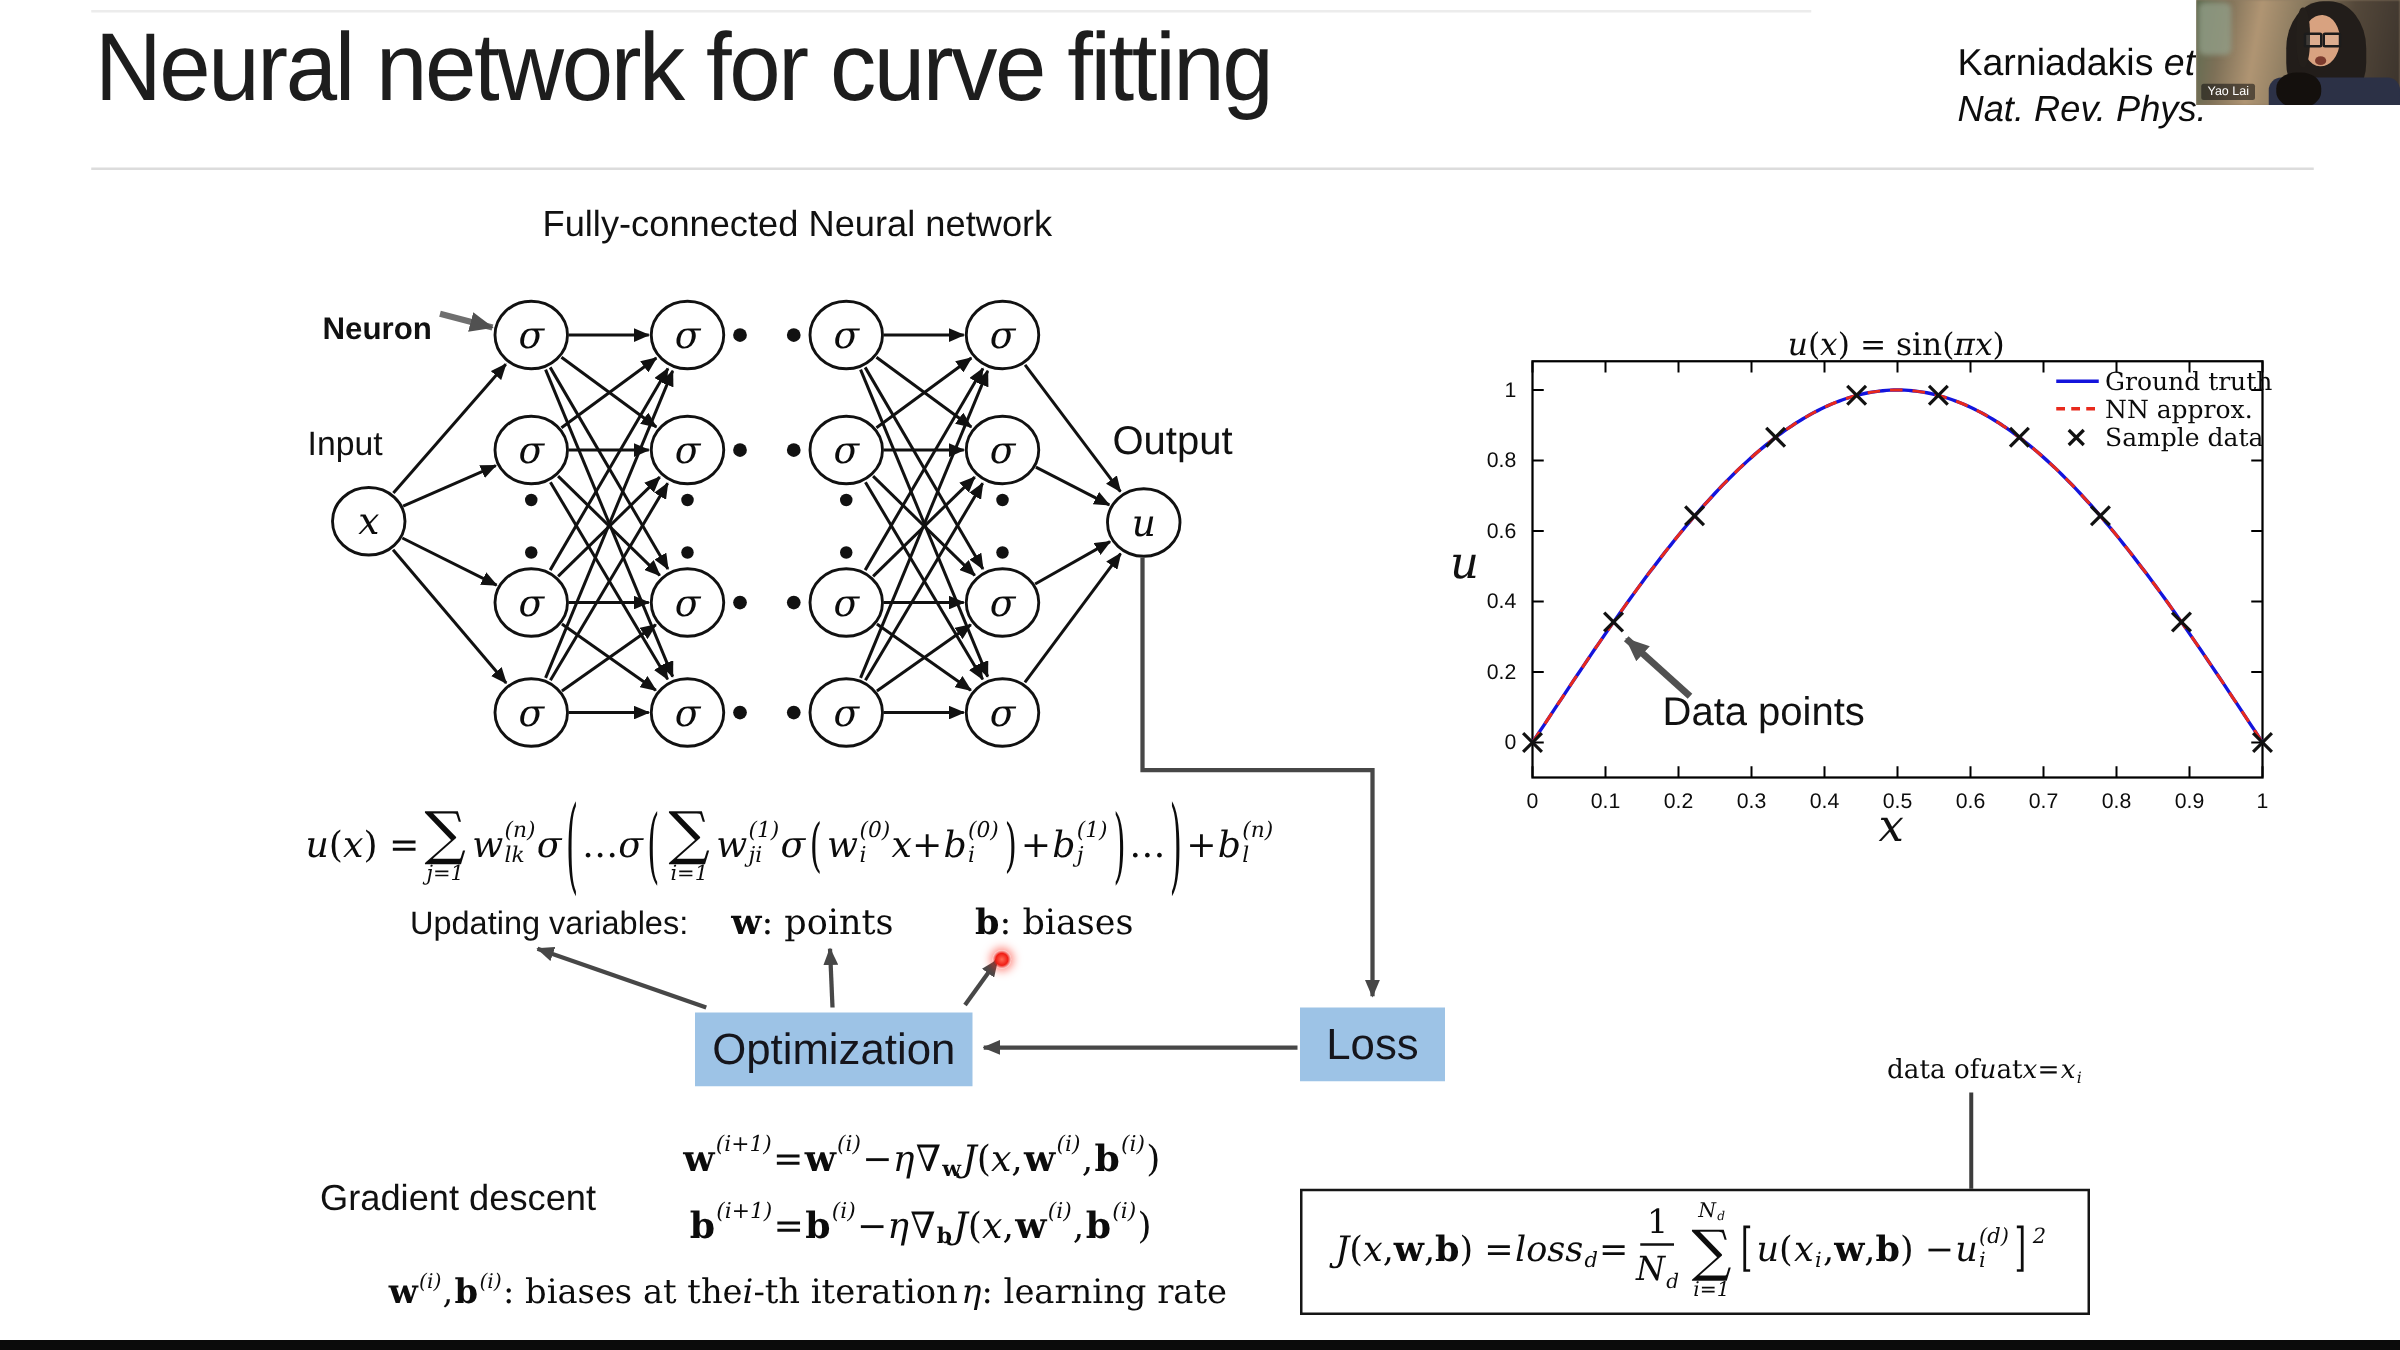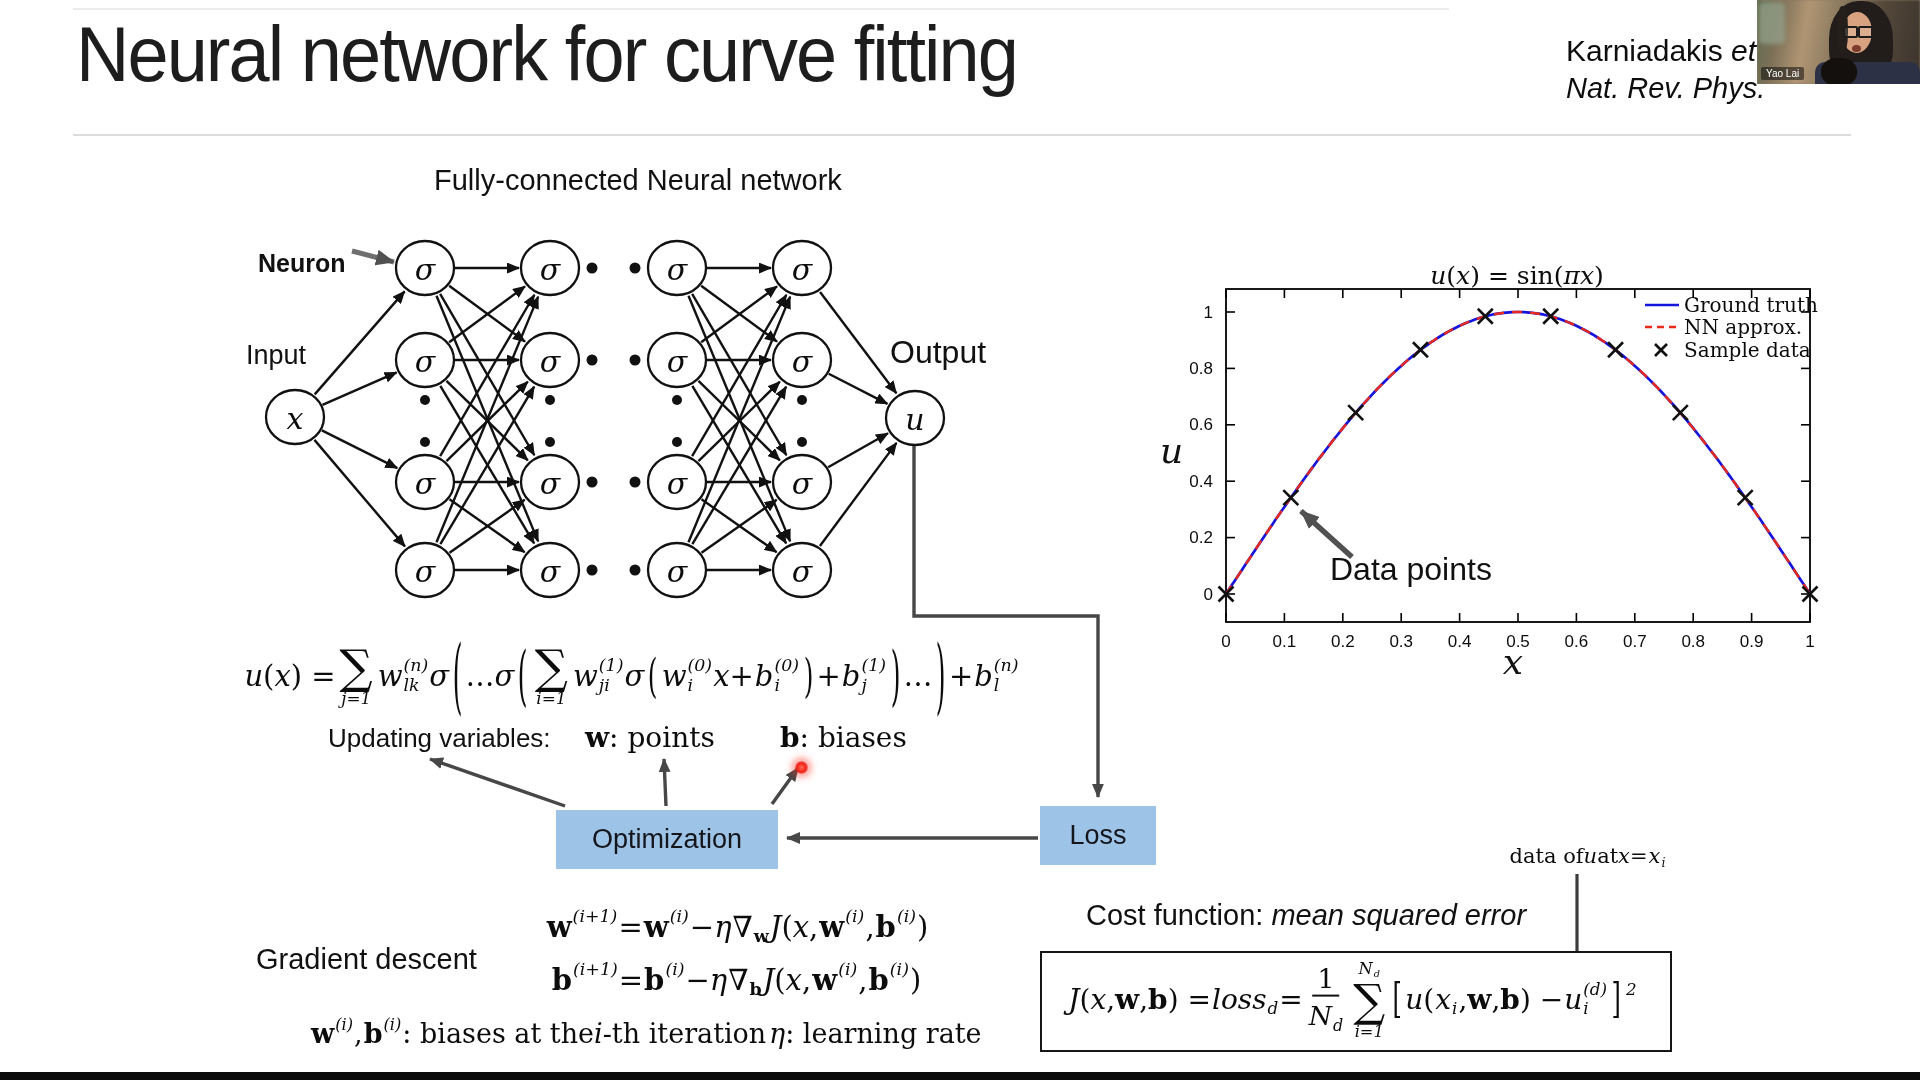--- a/index.html
+++ b/index.html
@@ -17,21 +17,21 @@
   
   #nn-heading{left:404px;top:164px;font-size:29px;margin-left:30px;}
   #lbl-neuron{left:258px;top:238px;font-size:25px;font-weight:bold;margin-top:11px;}
   #lbl-input{left:246px;top:340px;font-size:27px;}
   #lbl-output{left:890px;top:334px;font-size:32px;}
   #lbl-updating{left:328px;top:723px;font-size:26px;}
   #lbl-gradient{left:256px;top:943px;font-size:29px;}
   #lbl-datapoints{left:1330px;top:551px;font-size:32px;}
   #cost-heading{left:1086px;top:899px;font-size:29px;}
   
-  .flowbox{display:flex;align-items:center;justify-content:center;font-size:27px;color:#15151c;}
+  .flowbox{display:flex;align-items:center;justify-content:center;font-size:35px;color:#15151c;}
   #box-opt{left:556px;top:810px;width:222px;height:59px;}
   #box-loss{left:1040px;top:806px;width:116px;height:59px;}
   
   #cost-box{left:1040px;top:951px;width:628px;height:97px;border:2.5px solid #161616;background:#fff;}
   
   .math{font-family:"DejaVu Serif",serif;display:inline-flex;align-items:center;
         white-space:nowrap;line-height:1.2;color:#0c0c0c;}
   .math .mr{font-style:normal}.math .mi{font-style:italic}
   .math .mb{font-weight:bold;font-style:normal}
   .math .ss{display:inline-flex;align-items:center;margin:0 1px;}
@@ -525,21 +525,20 @@
       <span class="mi">x</span>
       <span class="mr"> = </span>
       <span class="ss">
         <span class="mi">x</span>
         <span class="scr">
           <span class="mi"></span>
           <span class="mi">i</span>
         </span>
       </span>
     </div>
-  <div id="cost-heading"><span>Cost function: </span><span class="it">mean squared error</span></div>
   <div id="cost-box"></div>
   <div id="f-cost" class="math mcenter">
       <span class="mi">J</span>
       <span class="mr">(</span>
       <span class="mi">x</span>
       <span class="mr">, </span>
       <span class="mb">w</span>
       <span class="mr">, </span>
       <span class="mb">b</span>
       <span class="mr">) = </span>

